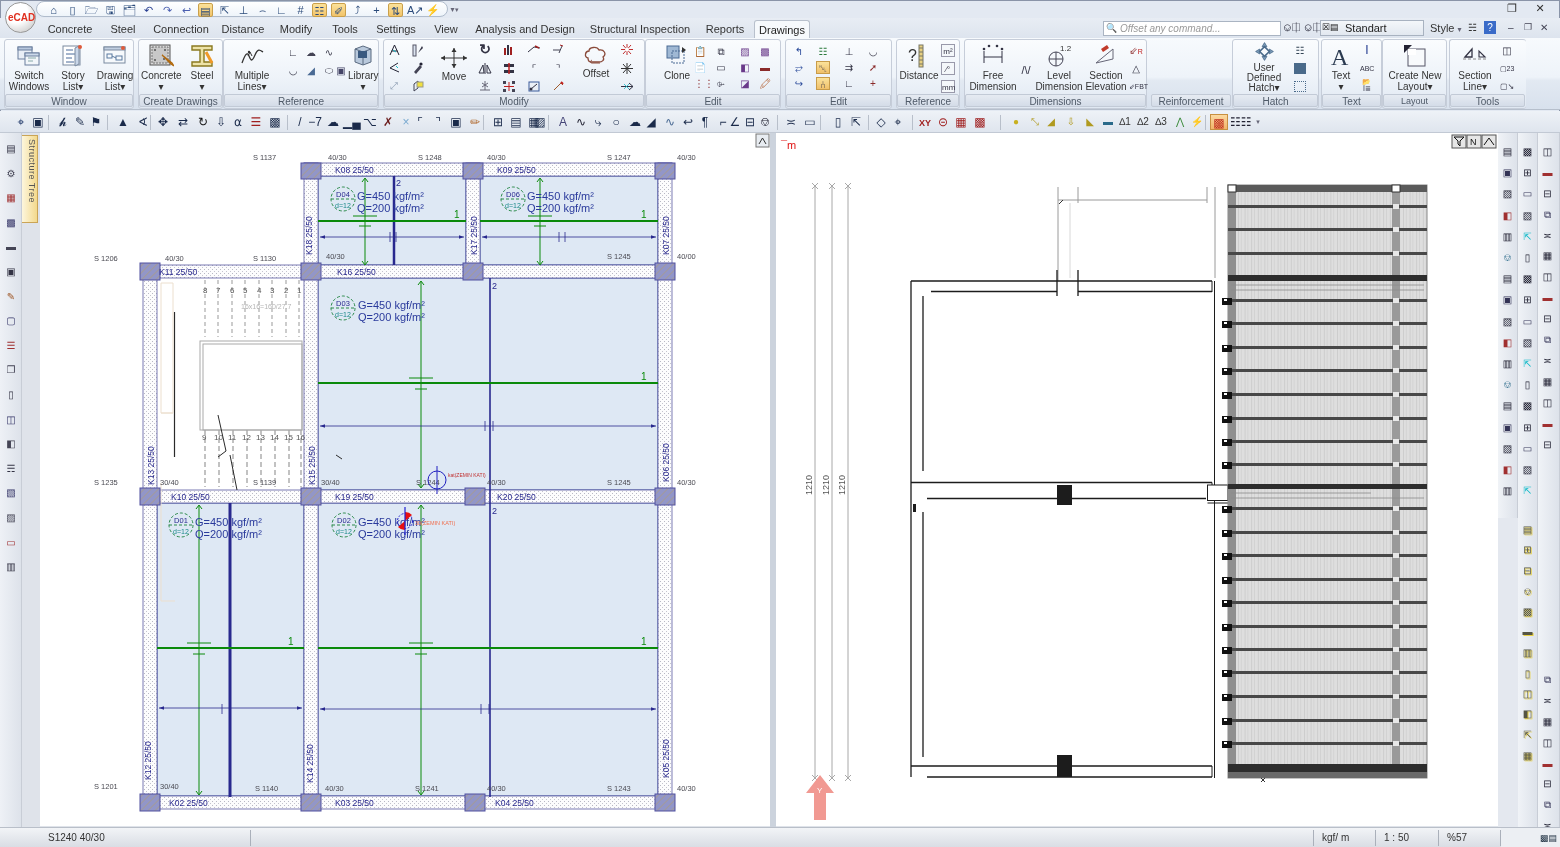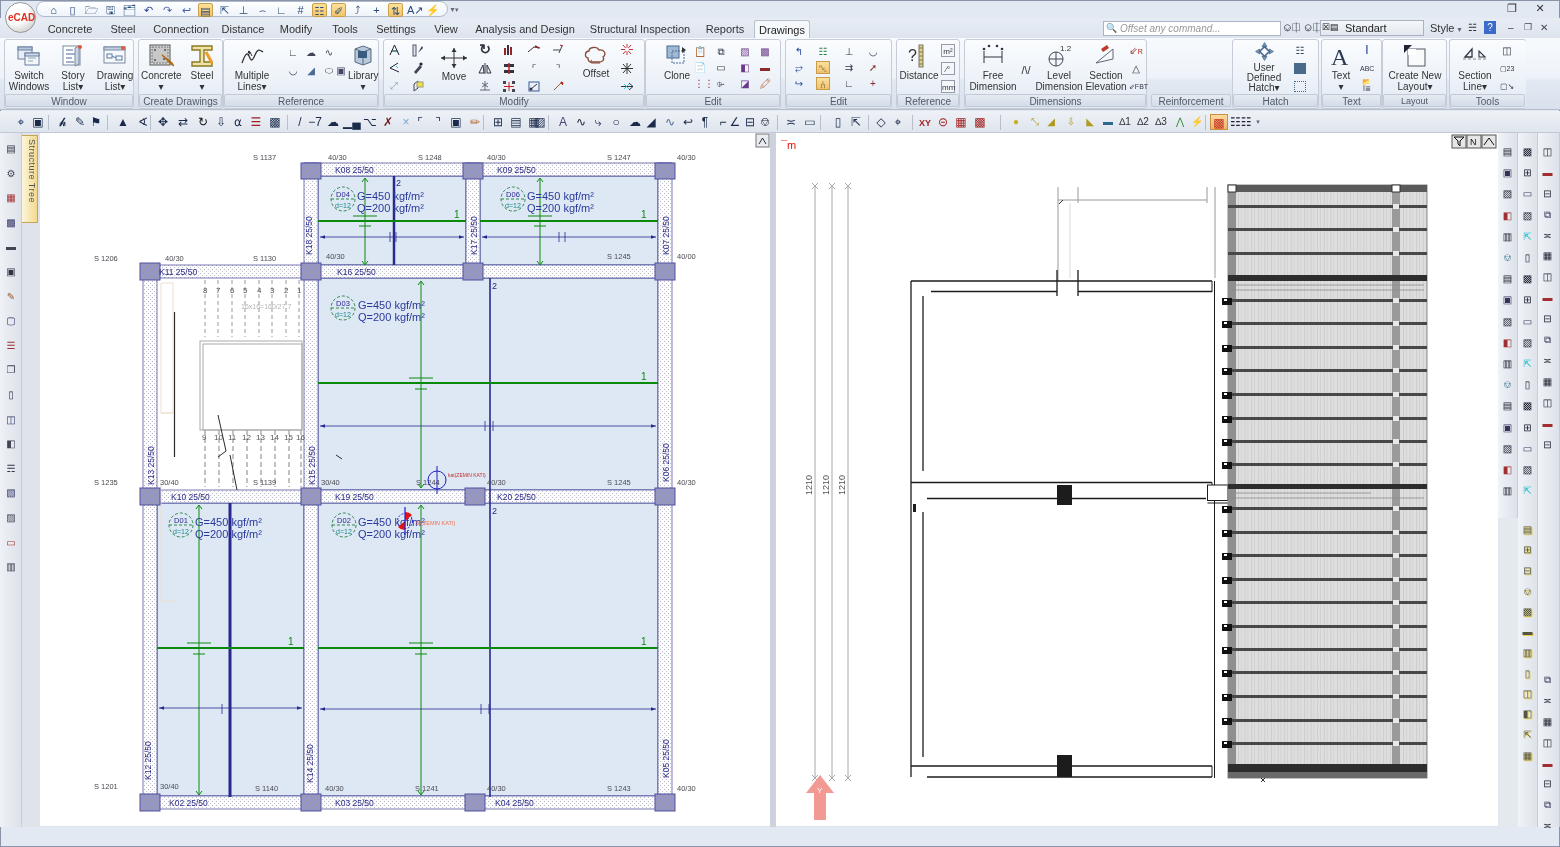--- a/index.html
+++ b/index.html
@@ -947,12 +947,25 @@
 <div class="ri" style="left:42px;top:561px;color:#223">≍</div>
 <div class="ri" style="left:42px;top:582px;color:#223">▦</div>
 <div class="ri" style="left:42px;top:603px;color:#223">◫</div>
 <div class="ri" style="left:42px;top:624px;color:#a03030">▬</div>
 <div class="ri" style="left:42px;top:644px;color:#223">⊟</div>
 <div class="ri" style="left:42px;top:665px;color:#335">⧉</div>
 <div class="ri" style="left:42px;top:686px;color:#223">≍</div>
   </div>
 </div>
 
+<div id="statusbar">
+  <div class="sseg" style="left:48px">S1240 40/30</div>
+  <div class="sdiv" style="left:250px"></div>
+  <div class="sdiv" style="left:1313px"></div>
+  <div class="sseg" style="left:1322px">kgf/ m</div>
+  <div class="sdiv" style="left:1375px"></div>
+  <div class="sseg" style="left:1384px">1 : 50</div>
+  <div class="sdiv" style="left:1438px"></div>
+  <div class="sseg" style="left:1447px">%57</div>
+  <div class="sdiv" style="left:1500px"></div>
+  <div style="position:absolute;left:1501px;top:0;width:59px;height:20px;background:#eceff3"></div>
+  <div class="sseg" style="left:1540px;color:#234;font-size:9px">▩▤</div>
+</div>
 </div>
 </body></html>

